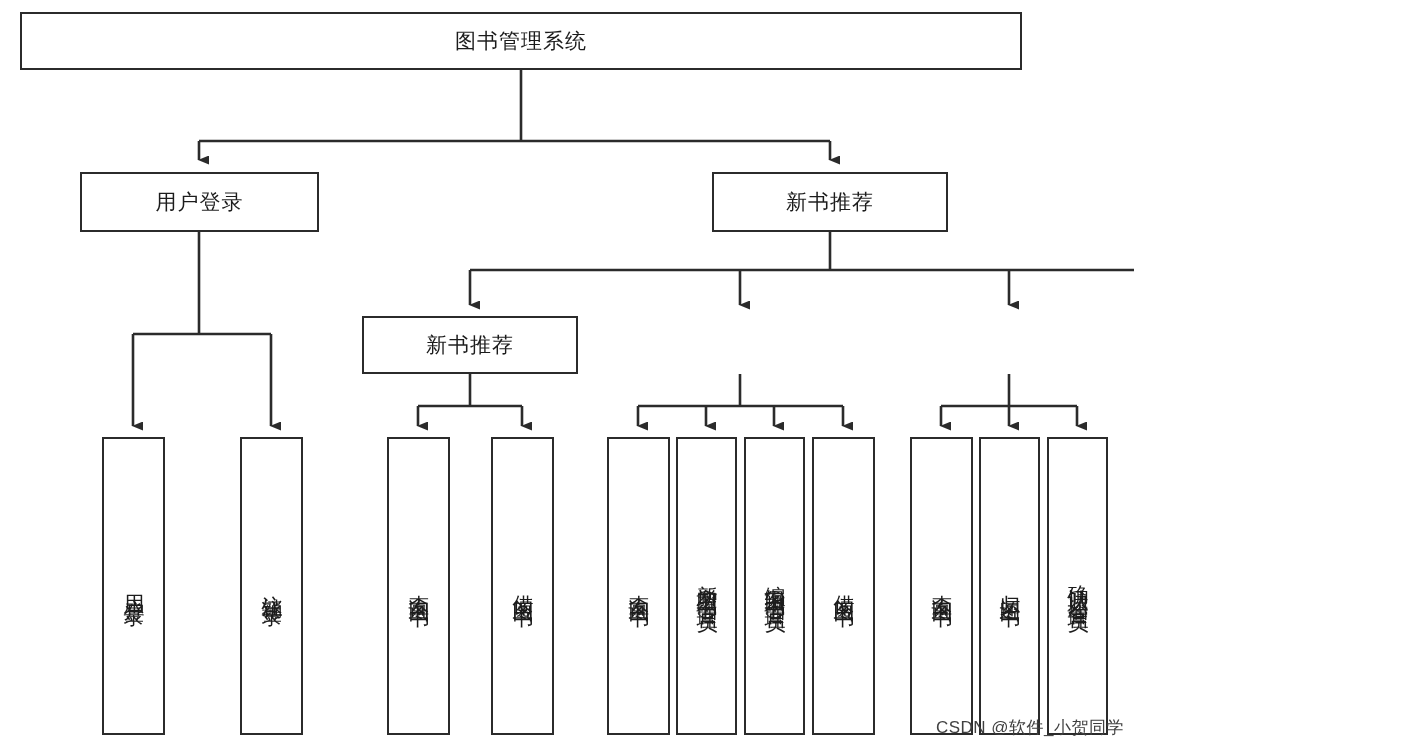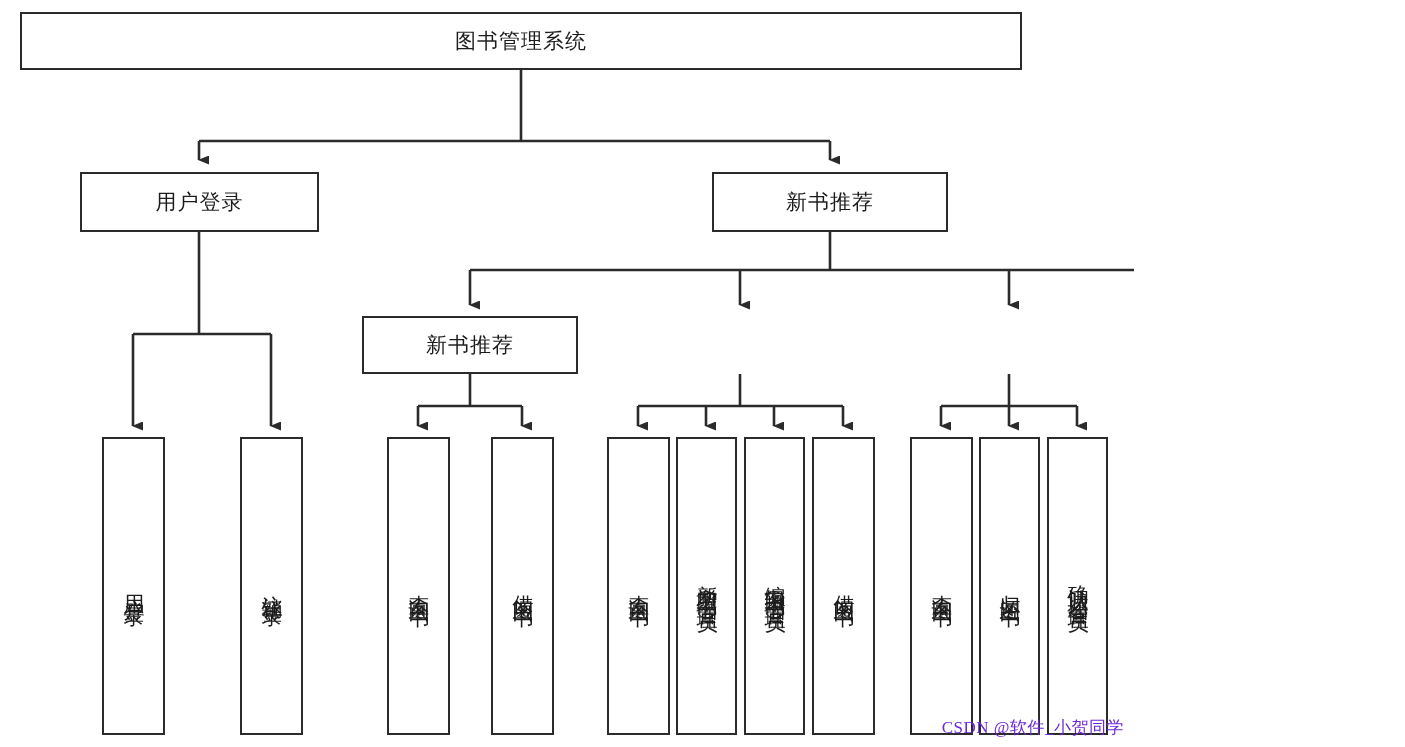--- a/index.html
+++ b/index.html
@@ -56,25 +56,25 @@
     text-orientation: upright;
     font-size: 21px;
     letter-spacing: 4px;
     max-height: 100%;
   }
   #watermark {
     position: absolute;
     right: 10px;
     bottom: 8px;
     font-size: 17px;
-    color: #6d28d9;
+    color: #404040;
     letter-spacing: 0.5px;
     z-index: 6;
     white-space: nowrap;
-    font-family: Liberation Serif, serif;
+    font-family: Liberation Sans, sans-serif;
   }
 </style>
 </head>
 <body>
 
 <div id="diagram-root">
 
   <svg id="edges-layer" viewBox="0 0 1405 747" width="1405" height="747" xmlns="http://www.w3.org/2000/svg">
     <defs>
       <marker id="arrowhead" markerWidth="9" markerHeight="11" refX="4.5" refY="10" orient="auto" markerUnits="userSpaceOnUse">

